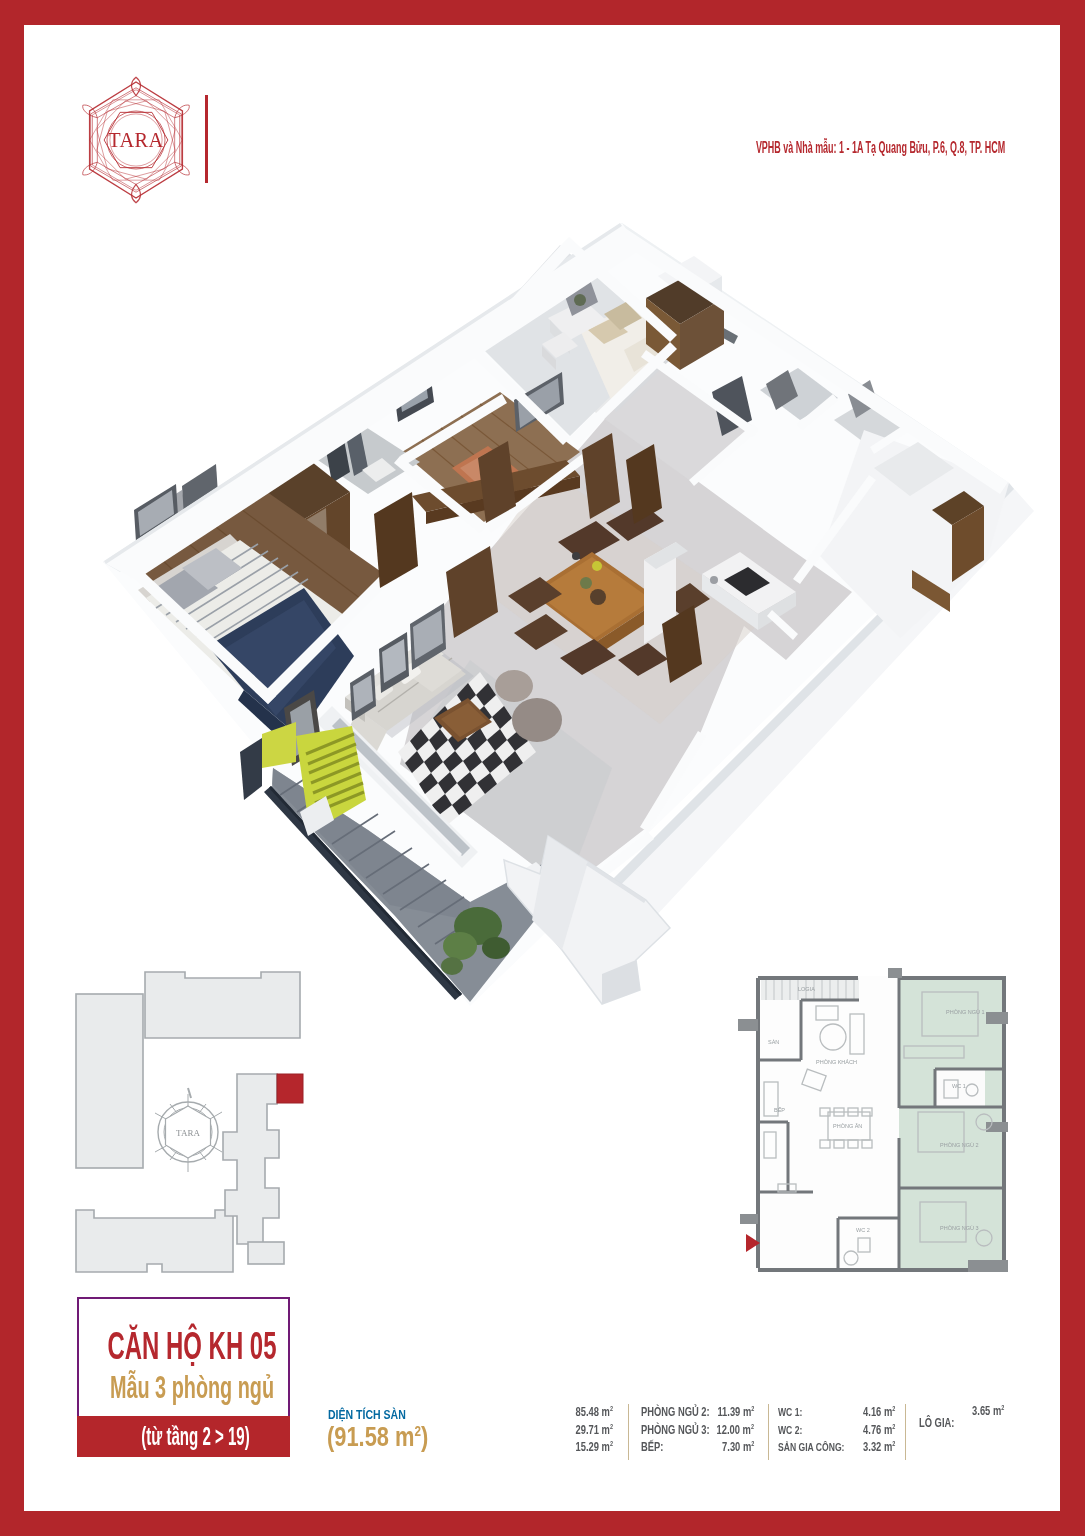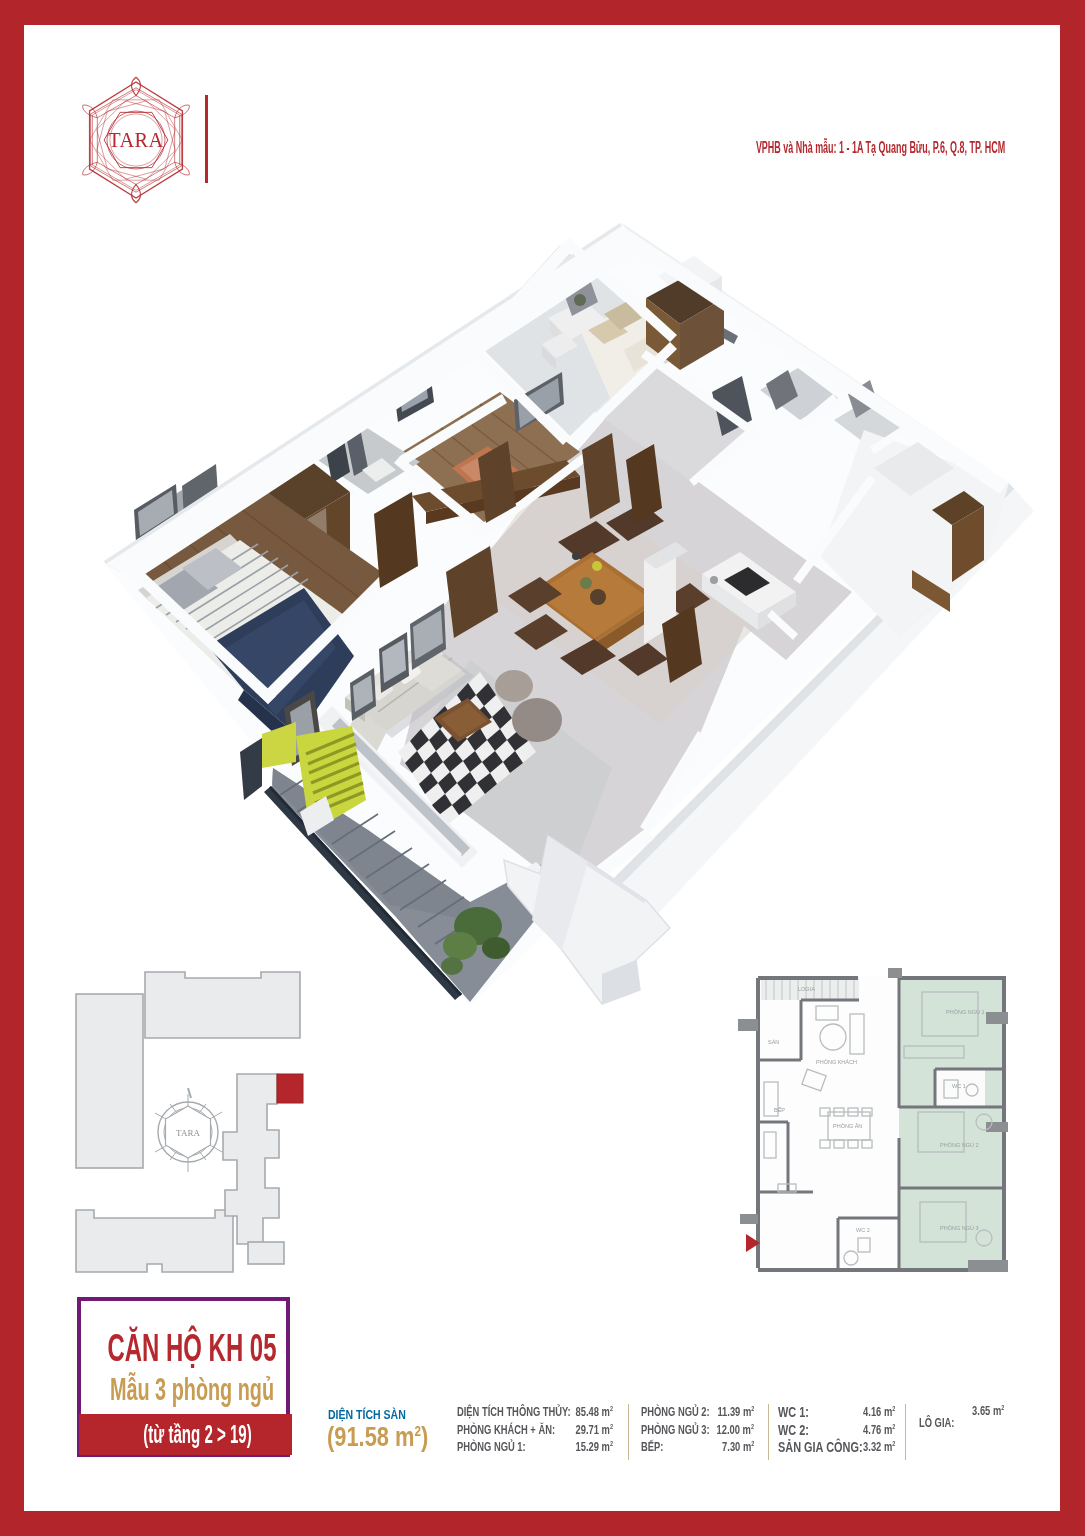--- a/index.html
+++ b/index.html
@@ -392,57 +392,52 @@
     <text x="95" y="166">PHÒNG ĂN</text>
     <text x="36" y="150">BẾP</text>
     <text x="202" y="185">PHÒNG NGỦ 2</text>
     <text x="202" y="268">PHÒNG NGỦ 3</text>
     <text x="214" y="126">WC 1</text>
     <text x="118" y="270">WC 2</text>
   </g>
 </svg>
 </div>
 
-<div class="abs" style="left:77px;top:1297px;width:213px;height:160px;border:4px solid #701a75;box-sizing:border-box;background:#fff;">
+<div class="abs" style="left:77px;top:1297px;width:213px;height:160px;border:2px solid #701a75;box-sizing:border-box;background:#fff;">
   <div style="position:absolute;top:26px;left:calc(50% + 8px);transform:translateX(-50%) scaleX(0.63);transform-origin:center;font-weight:bold;font-size:38px;color:#b5282e;white-space:nowrap;">CĂN HỘ KH 05</div>
   <div style="position:absolute;top:70px;left:calc(50% + 8px);transform:translateX(-50%) scaleX(0.62);transform-origin:center;font-weight:bold;font-size:32px;color:#c89c52;white-space:nowrap;">Mẫu 3 phòng ngủ</div>
   <div style="position:absolute;left:-2px;bottom:-2px;width:213px;height:41px;background:#b4262b;color:#fff;text-align:center;padding-left:24px;box-sizing:border-box;font-weight:bold;font-size:26px;line-height:41px;">
       <span style="display:block;width:100%;transform:scaleX(0.58);transform-origin:center;">(từ tầng 2 &gt; 19)</span>
     </div>
 </div>
 
 <div class="abs" style="left:327px;top:1404px;width:700px;height:62px;">
   <div class="abs" style="left:1px;top:3px;font-size:13.5px;font-weight:bold;color:#0369a1;"><span class="cond">DIỆN TÍCH SÀN</span></div>
   <div class="abs" style="left:0px;top:17px;font-size:28px;font-weight:bold;color:#c89c52;white-space:nowrap;"><span class="cond">(91.58 m<sup style="font-size:15px;">2</sup>)</span></div>
 
-  <div class="abs" style="left:130px;top:0px;width:160px;font-size:12px;font-weight:bold;color:#55575a;line-height:17.5px;white-space:nowrap;">
-    <span class="cond">DIỆN TÍCH THÔNG THỦY:</span><br>
-    <span class="cond">PHÒNG KHÁCH + ĂN:</span><br>
-    <span class="cond">PHÒNG NGỦ 1:</span>
-  </div>
   <div class="abs" style="left:196px;top:0px;width:90px;text-align:right;font-size:12px;font-weight:bold;color:#55575a;line-height:17.5px;white-space:nowrap;">
     <span class="cond" style="transform-origin:right center;">85.48 m<sup style="font-size:7px;">2</sup></span><br>
     <span class="cond" style="transform-origin:right center;">29.71 m<sup style="font-size:7px;">2</sup></span><br>
     <span class="cond" style="transform-origin:right center;">15.29 m<sup style="font-size:7px;">2</sup></span>
   </div>
   <div class="abs" style="left:301px;top:0px;width:1px;height:56px;background:#c9b894;"></div>
 
   <div class="abs" style="left:314px;top:0px;width:120px;font-size:12px;font-weight:bold;color:#55575a;line-height:17.5px;white-space:nowrap;">
     <span class="cond">PHÒNG NGỦ 2:</span><br>
     <span class="cond">PHÒNG NGỦ 3:</span><br>
     <span class="cond">BẾP:</span>
   </div>
   <div class="abs" style="left:337px;top:0px;width:90px;text-align:right;font-size:12px;font-weight:bold;color:#55575a;line-height:17.5px;white-space:nowrap;">
     <span class="cond" style="transform-origin:right center;">11.39 m<sup style="font-size:7px;">2</sup></span><br>
     <span class="cond" style="transform-origin:right center;">12.00 m<sup style="font-size:7px;">2</sup></span><br>
     <span class="cond" style="transform-origin:right center;">7.30 m<sup style="font-size:7px;">2</sup></span>
   </div>
   <div class="abs" style="left:441px;top:0px;width:1px;height:56px;background:#c9b894;"></div>
 
-  <div class="abs" style="left:451px;top:0px;width:120px;font-size:14px;font-weight:bold;color:#55575a;line-height:17.5px;white-space:nowrap;">
+  <div class="abs" style="left:451px;top:0px;width:120px;font-size:11px;font-weight:bold;color:#55575a;line-height:17.5px;white-space:nowrap;">
     <span class="cond">WC 1:</span><br>
     <span class="cond">WC 2:</span><br>
     <span class="cond">SẢN GIA CÔNG:</span>
   </div>
   <div class="abs" style="left:478px;top:0px;width:90px;text-align:right;font-size:12px;font-weight:bold;color:#55575a;line-height:17.5px;white-space:nowrap;">
     <span class="cond" style="transform-origin:right center;">4.16 m<sup style="font-size:7px;">2</sup></span><br>
     <span class="cond" style="transform-origin:right center;">4.76 m<sup style="font-size:7px;">2</sup></span><br>
     <span class="cond" style="transform-origin:right center;">3.32 m<sup style="font-size:7px;">2</sup></span>
   </div>
   <div class="abs" style="left:578px;top:0px;width:1px;height:56px;background:#c9b894;"></div>

